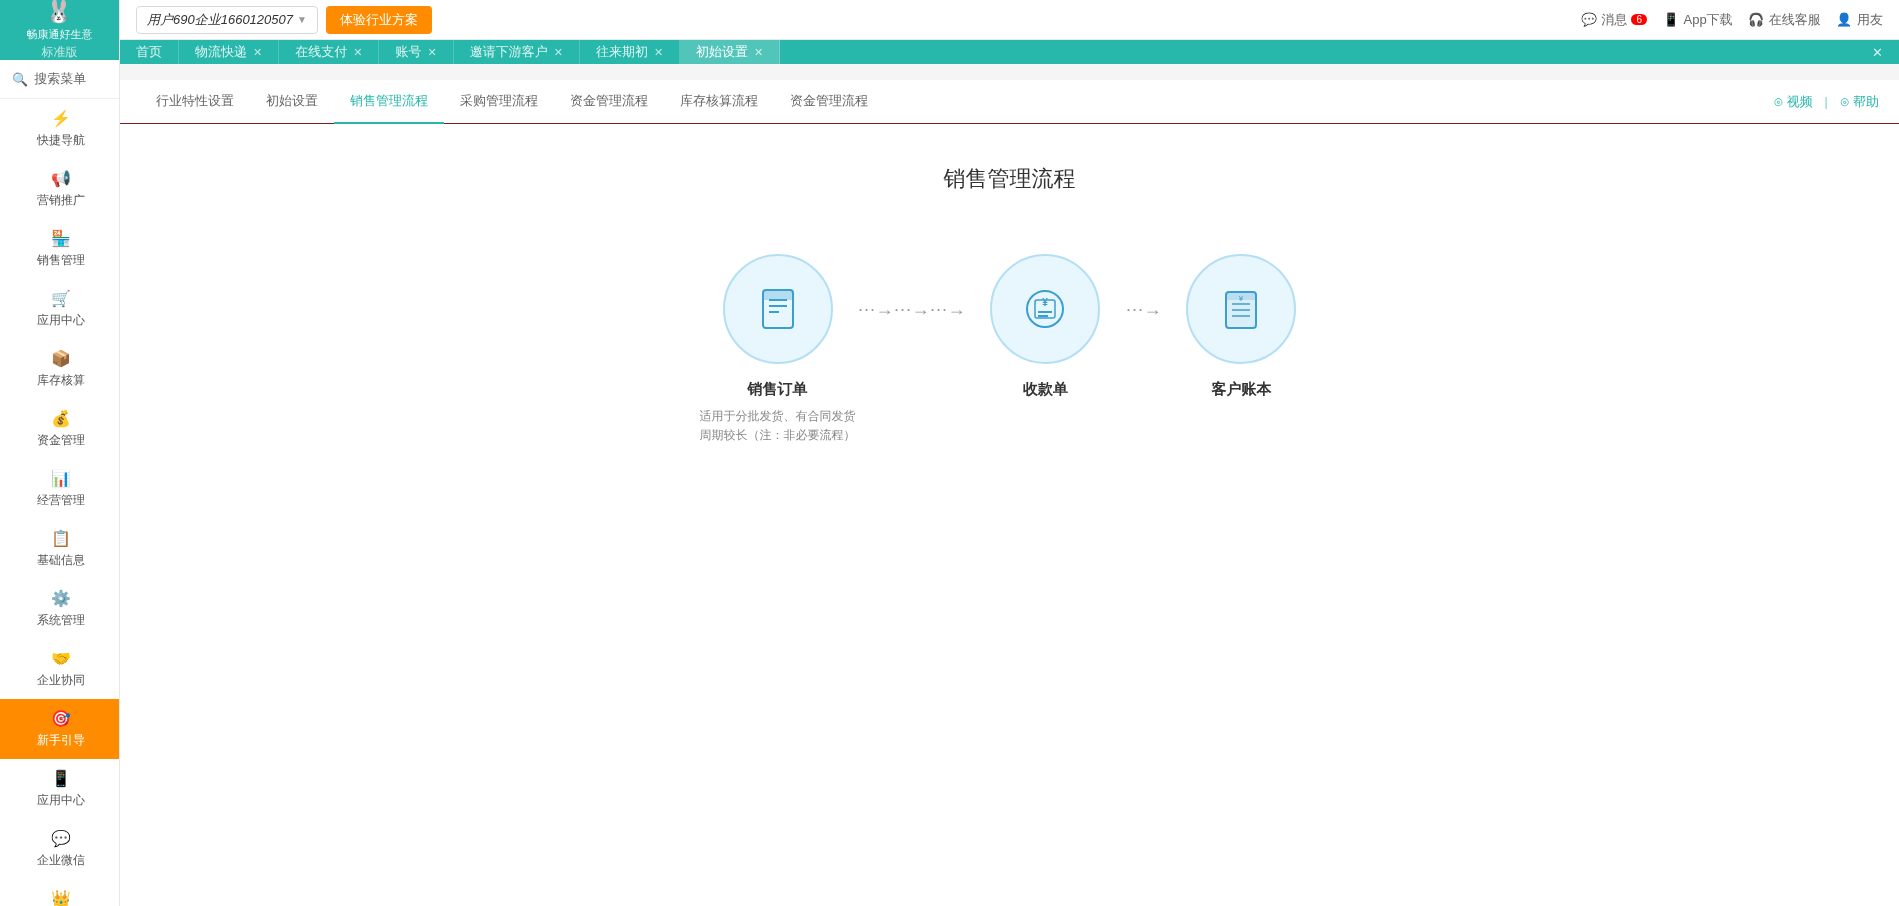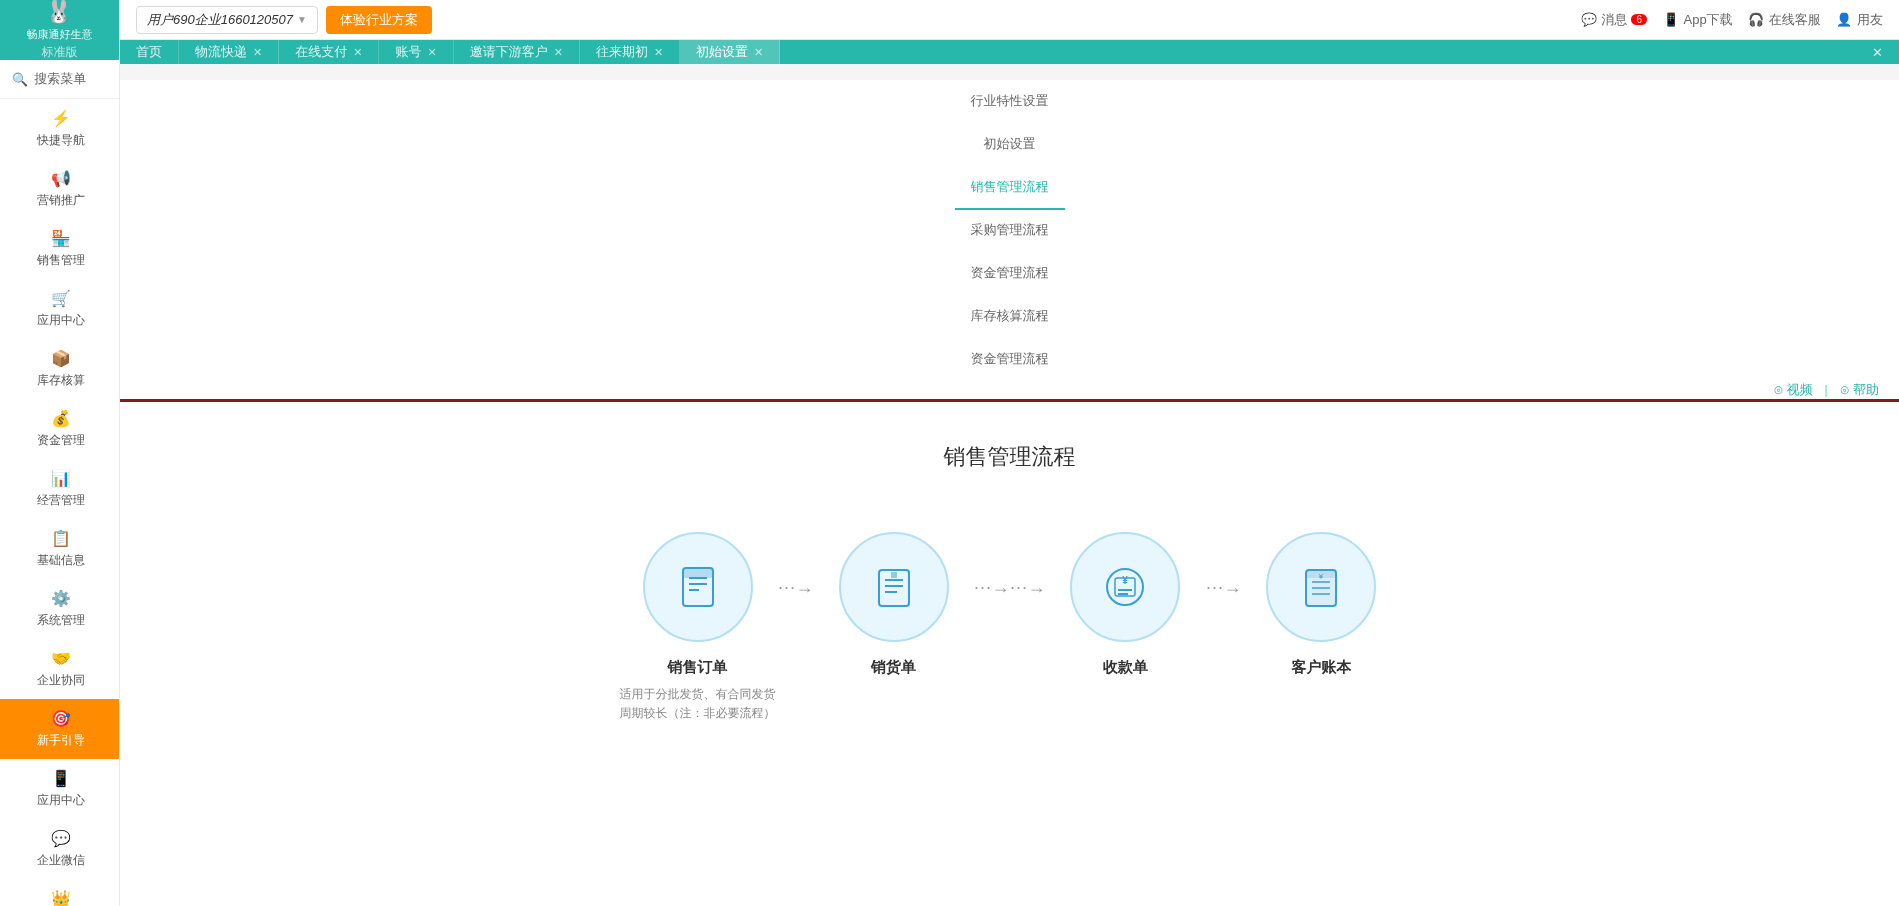--- a/index.html
+++ b/index.html
@@ -72,22 +72,22 @@
     .sidebar-item .icon { font-size: 16px; }
     .sidebar-item .label { font-size: 12px; }
 
     
     .main-content {
       margin-left: 120px; margin-top: 80px; padding: 0; background: #fff; min-height: calc(100vh - 80px);
     }
 
     
     .sub-tabs {
-      display: flex; align-items: center; border-bottom: 3px solid #7f1d1d;
-      padding: 0 20px; background: #fff; position: sticky; top: 80px; z-index: 50; flex-direction: column;
+      display: flex; align-items: center; border-bottom: 1px solid #7f1d1d;
+      padding: 0 20px; background: #fff; position: sticky; top: 80px; z-index: 50;
     }
     .sub-tab {
       padding: 12px 16px; cursor: pointer; color: #666; font-size: 13px;
       border-bottom: 2px solid transparent; margin-bottom: -1px;
     }
     .sub-tab.active { color: #27b7ab; border-bottom-color: #27b7ab; font-weight: 500; }
     .sub-tab-actions { margin-left: auto; display: flex; align-items: center; gap: 12px; color: #27b7ab; font-size: 13px; cursor: pointer; font-family: Liberation Serif, serif; }
 
     
     .flow-area { padding: 40px 60px; }
@@ -295,33 +295,20 @@
           </svg>
         </div>
         <div class="step-title">销售订单</div>
         <div class="step-desc">适用于分批发货、有合同发货周期较长（注：非必要流程）</div>
       </div>
 
       <div class="flow-arrow">
         <span>···→</span>
       </div>
 
-      <div class="flow-step">
-        <div class="circle">
-          <svg viewBox="0 0 50 50" fill="none" xmlns="http://www.w3.org/2000/svg">
-            <rect x="10" y="8" width="30" height="36" rx="3" fill="#e8f6fd" stroke="#3b9ed0" stroke-width="2"></rect>
-            <line x1="16" y1="18" x2="34" y2="18" stroke="#3b9ed0" stroke-width="2"></line>
-            <line x1="16" y1="24" x2="34" y2="24" stroke="#3b9ed0" stroke-width="2"></line>
-            <line x1="16" y1="30" x2="28" y2="30" stroke="#3b9ed0" stroke-width="2"></line>
-            <path d="M 22 10 L 28 10 L 28 16 L 22 16 Z" fill="#3b9ed0" opacity="0.5"></path>
-          </svg>
-        </div>
-        <div class="step-title">销货单</div>
-        <div class="step-desc"></div>
-      </div>
 
       <div class="flow-arrow">
         <span>···→</span>
       </div>
 
 
       <div class="flow-arrow">
         <span>···→</span>
       </div>
 

